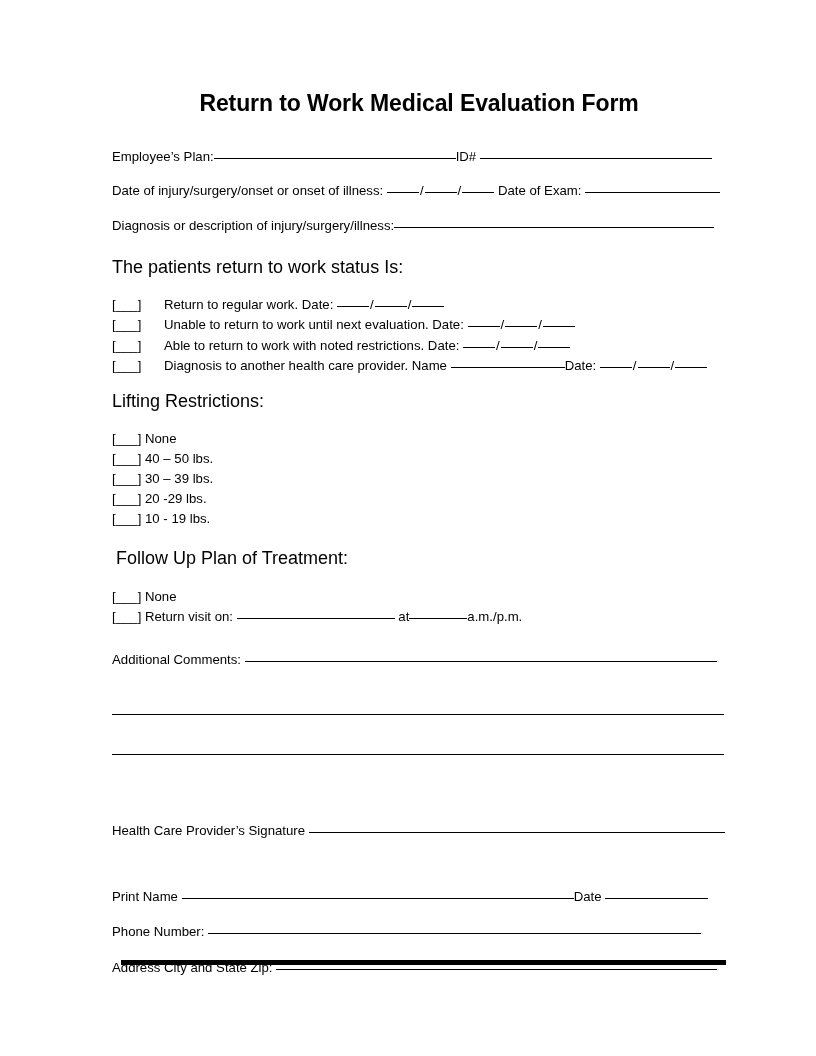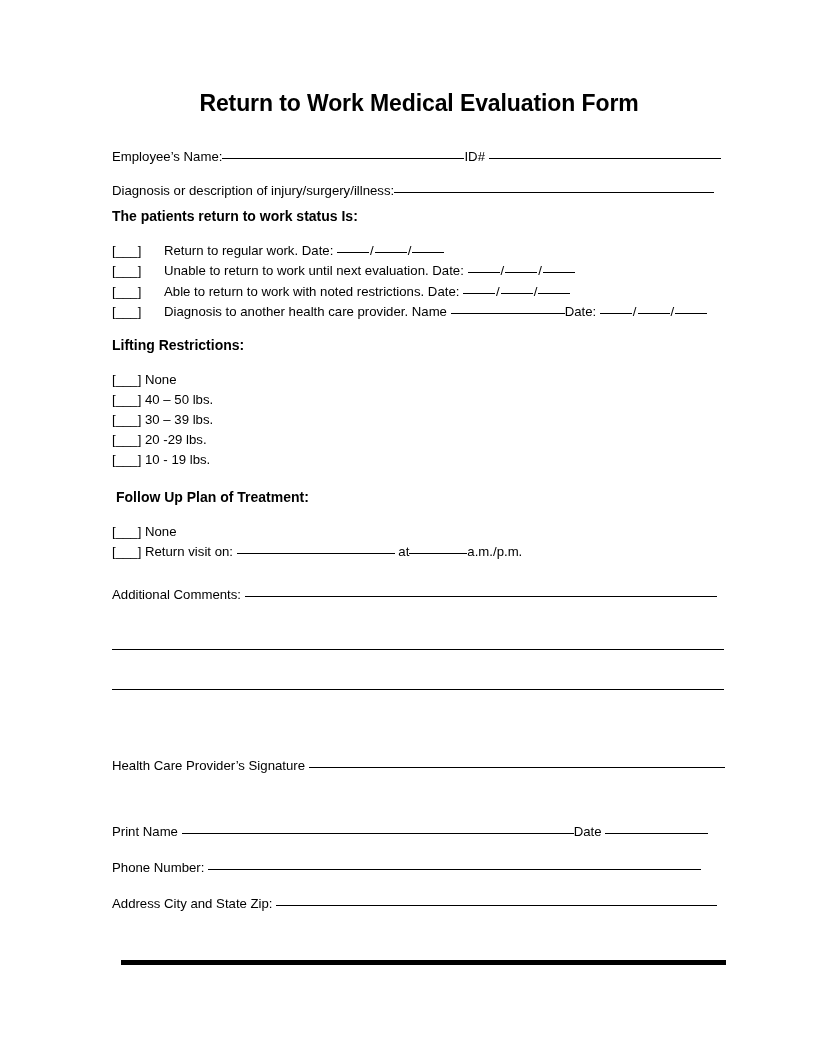--- a/index.html
+++ b/index.html
@@ -63,22 +63,22 @@
     display: inline-block;
     border-bottom: 1.4px solid #000;
     vertical-align: 2px;
     height: 0;
     width: 32px;
   }
   .dateslots .sl { padding: 0 1px; }
 
   
   .section-head {
-    font-size: 14px;
-    font-weight: bold;
+    font-size: 18px;
+    font-weight: normal;
     margin: 0 0 16px 0;
     line-height: 1.3;
   }
 
   
   .opt-list { margin: 0; }
   .opt {
     font-size: 13.2px;
     line-height: 1.52;
     white-space: nowrap;
@@ -111,25 +111,31 @@
 </style>
 </head>
 <body>
 
 <div class="page">
   <div class="content">
 
     <div class="doc-title">Return to Work Medical Evaluation Form</div>
 
     <div class="form-row">
-      <span>Employee’s Name:</span><span class="rule" style="width:242px"></span><span>ID#</span>&nbsp;<span class="rule" style="width:232px"></span>
-    </div>
-
-
-    <div class="form-row" style="margin-bottom:7px">
+      <span>Employee’s Plan:</span><span class="rule" style="width:242px"></span><span>ID#</span>&nbsp;<span class="rule" style="width:232px"></span>
+    </div>
+
+    <div class="form-row dateslots">
+      <span>Date of injury/surgery/onset or onset of illness:</span>
+      <span class="slot"></span><span class="sl">/</span><span class="slot"></span><span class="sl">/</span><span class="slot"></span>
+      <span>Date of Exam:</span>
+      <span class="rule" style="width:135px"></span>
+    </div>
+
+    <div class="form-row" style="margin-bottom:21px">
       <span>Diagnosis or description of injury/surgery/illness:</span><span class="rule" style="width:320px"></span>
     </div>
 
     <div class="section-head">The patients return to work status Is:</div>
 
     <div class="opt-list opt-wide">
 
       <div class="opt dateslots">
         <span class="box">[___]</span><span class="opt-text">Return to regular work.   Date:</span>
         <span class="slot"></span><span class="sl">/</span><span class="slot"></span><span class="sl">/</span><span class="slot"></span>

